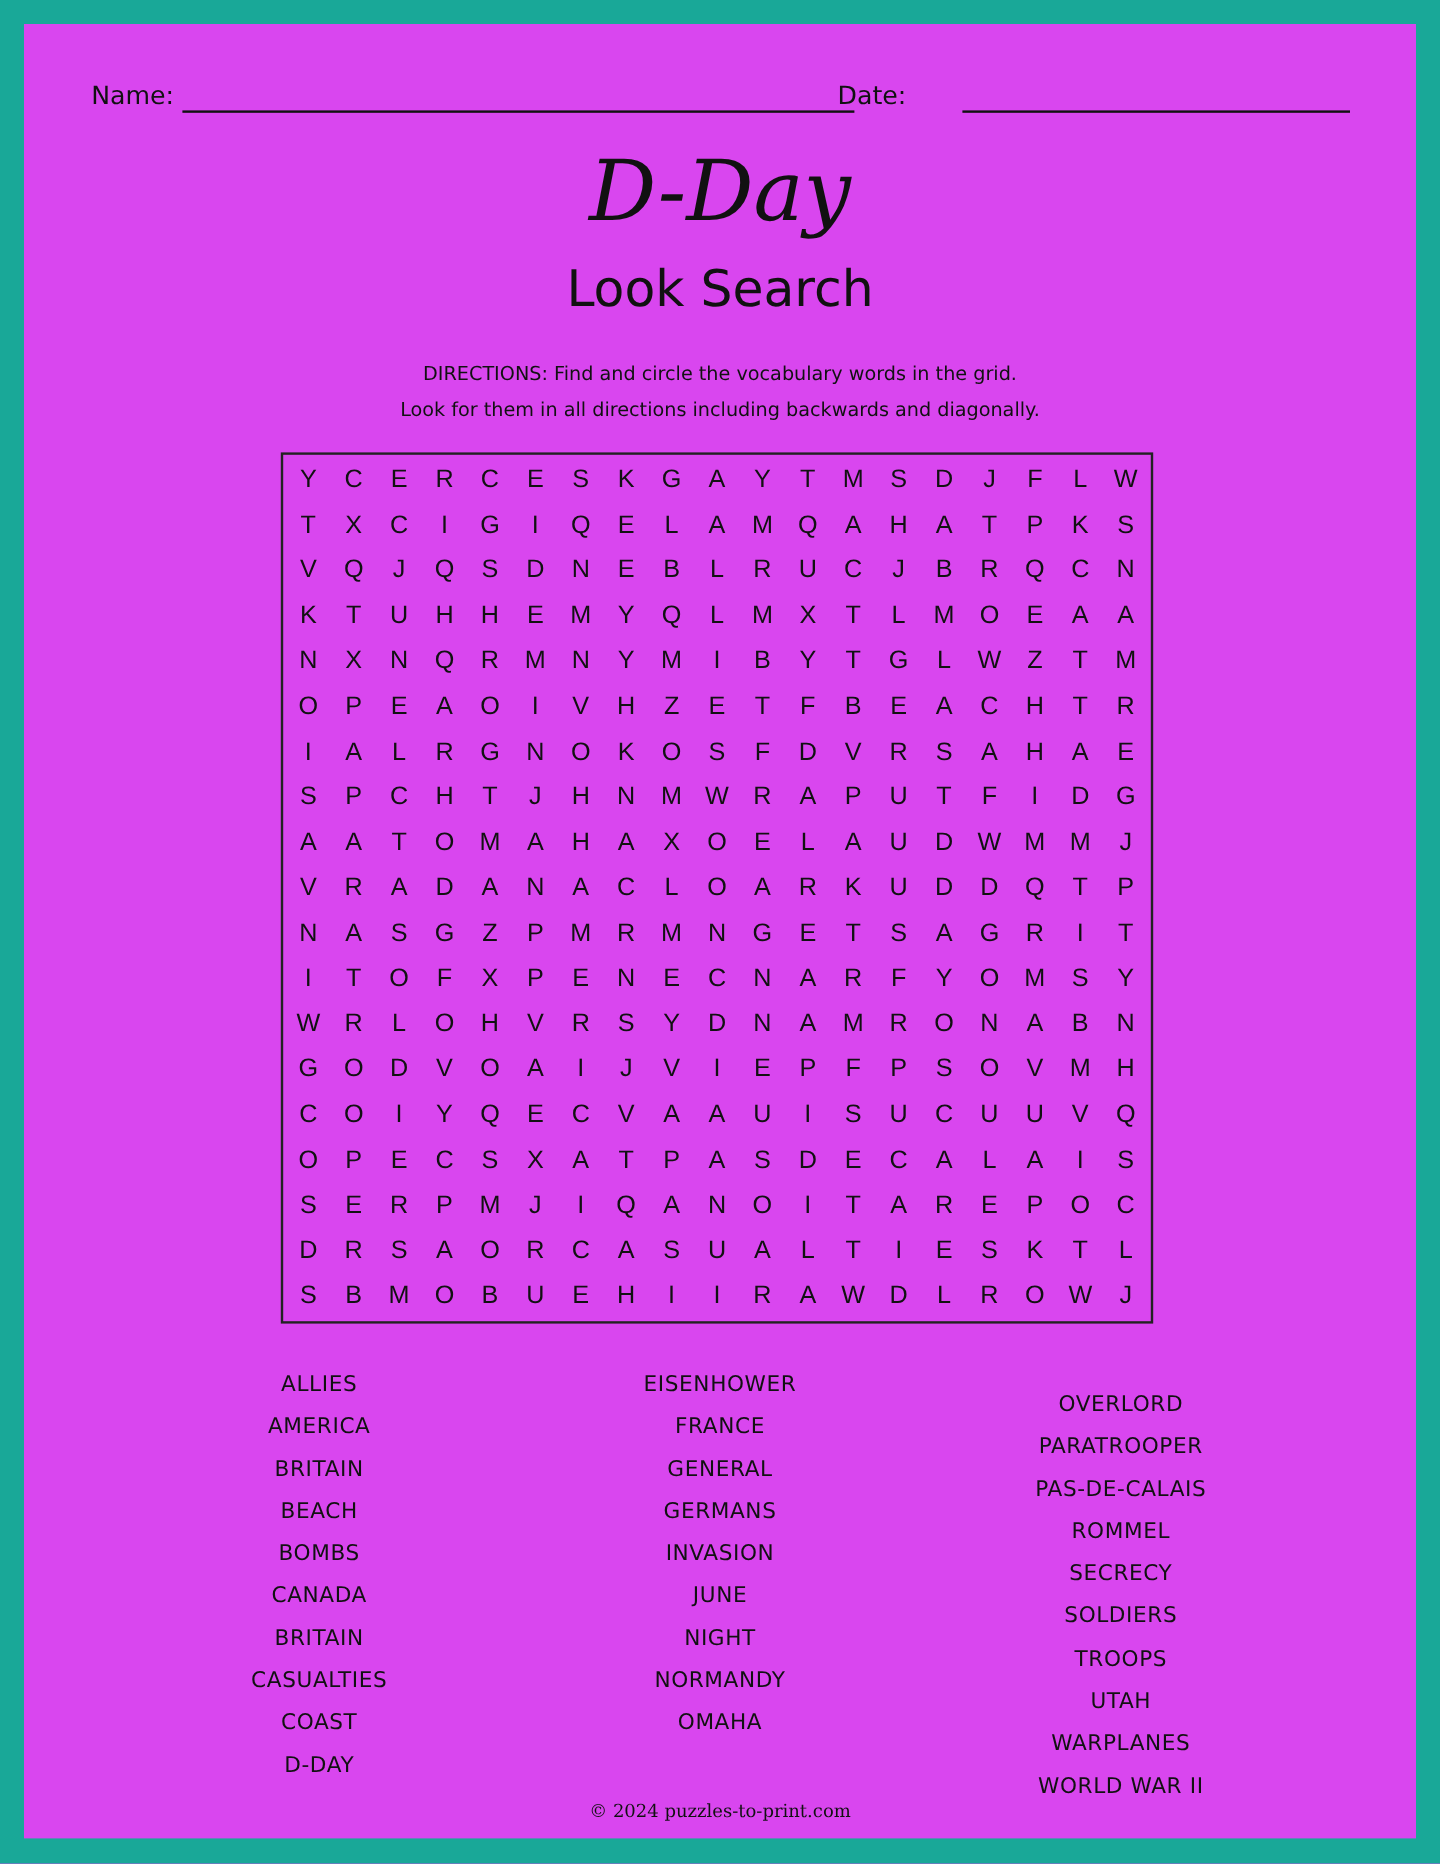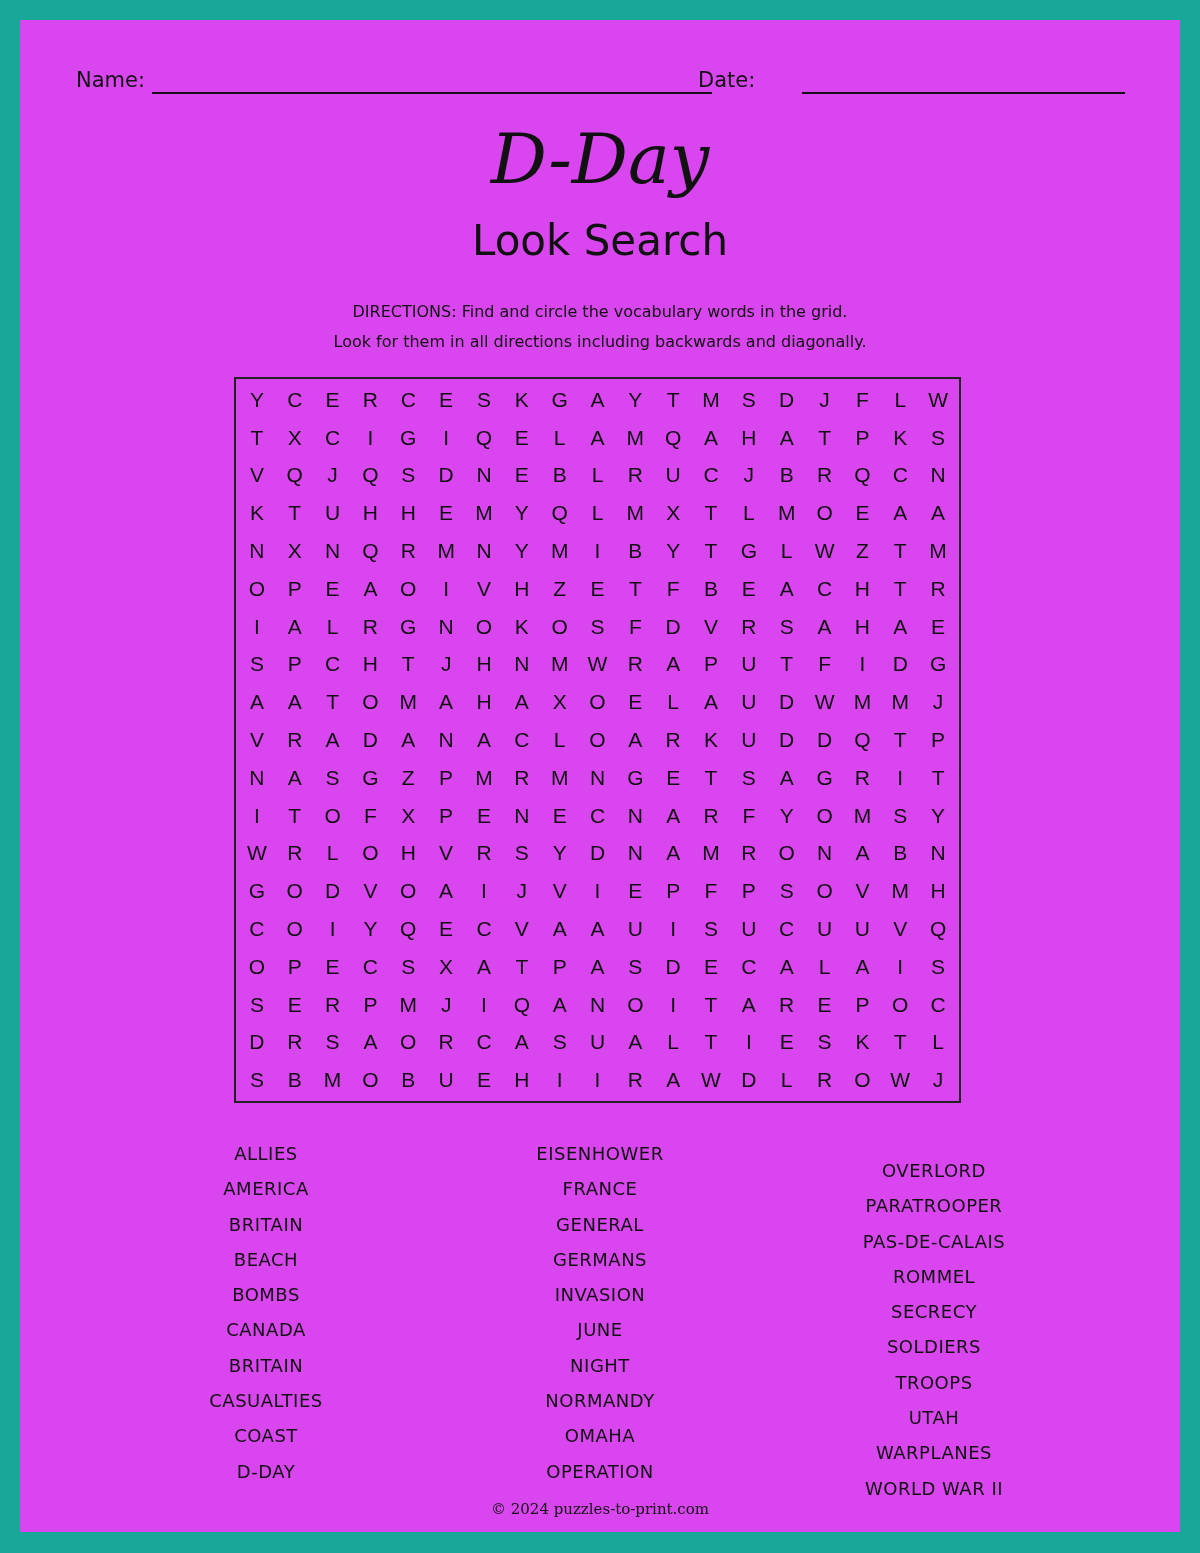--- a/index.html
+++ b/index.html
@@ -420,21 +420,20 @@
   <div class="abs wordcol col2 hand" id="wc1">
       <div class="word">EISENHOWER</div>
       <div class="word">FRANCE</div>
       <div class="word">GENERAL</div>
       <div class="word">GERMANS</div>
       <div class="word">INVASION</div>
       <div class="word">JUNE</div>
       <div class="word">NIGHT</div>
       <div class="word">NORMANDY</div>
       <div class="word">OMAHA</div>
-      <div class="word">OPERATION</div>
     </div>
   <div class="abs wordcol col3 hand" id="wc2">
       <div class="word">OVERLORD</div>
       <div class="word">PARATROOPER</div>
       <div class="word">PAS-DE-CALAIS</div>
       <div class="word">ROMMEL</div>
       <div class="word">SECRECY</div>
       <div class="word">SOLDIERS</div>
       <div class="word">TROOPS</div>
       <div class="word">UTAH</div>

